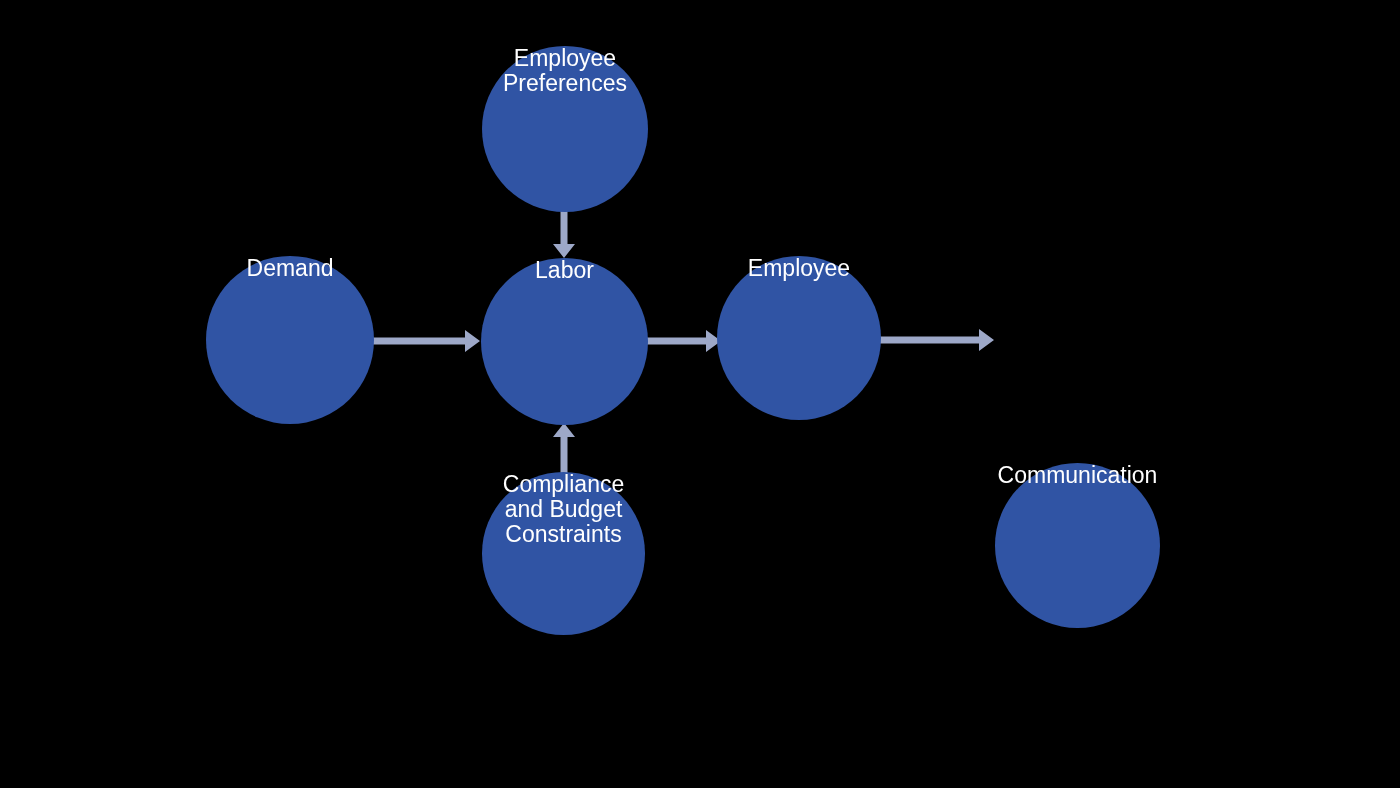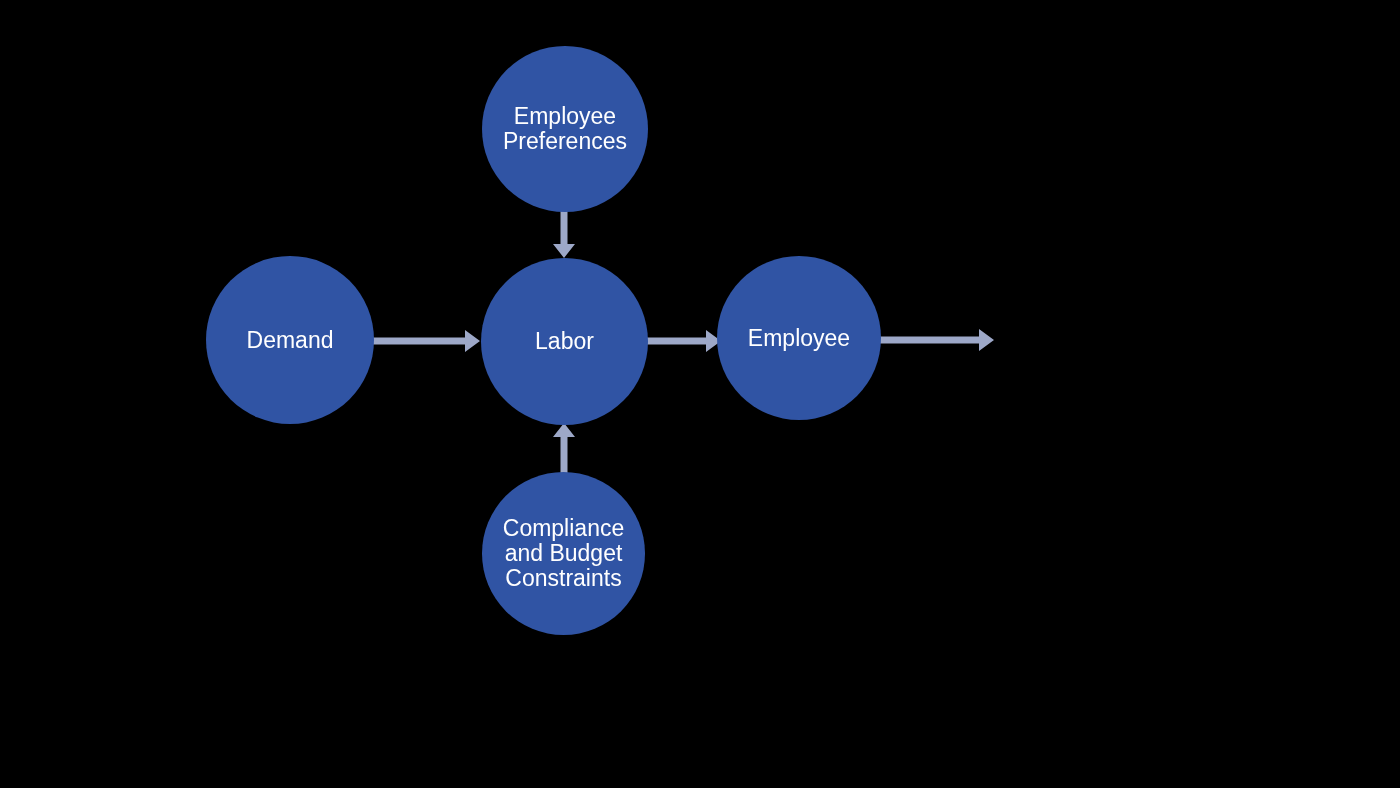--- a/index.html
+++ b/index.html
@@ -16,21 +16,20 @@
     width: 1400px;
     height: 788px;
     background: #000000;
     overflow: hidden;
   }
   .node {
     position: absolute;
     border-radius: 50%;
     background: #3054A4;
     display: flex;
-    align-items: center;
     justify-content: center;
     box-sizing: border-box;
   }
   .node-label {
     color: #FFFFFF;
     font-family: "Liberation Sans", sans-serif;
     font-size: 23px;
     line-height: 25px;
     text-align: center;
     white-space: pre-line;
@@ -98,14 +97,17 @@
     <span class="node-label">Employee</span>
   </div>
 
 
   <div class="node" style="left:482px; top:472px; width:163px; height:163px;">
     <span class="node-label">Compliance
 and Budget
 Constraints</span>
   </div>
 
+  <div class="node" style="left:995px; top:463px; width:165px; height:165px;">
+    <span class="node-label">Communication</span>
+  </div>
 
 </div>
 
 </body></html>

